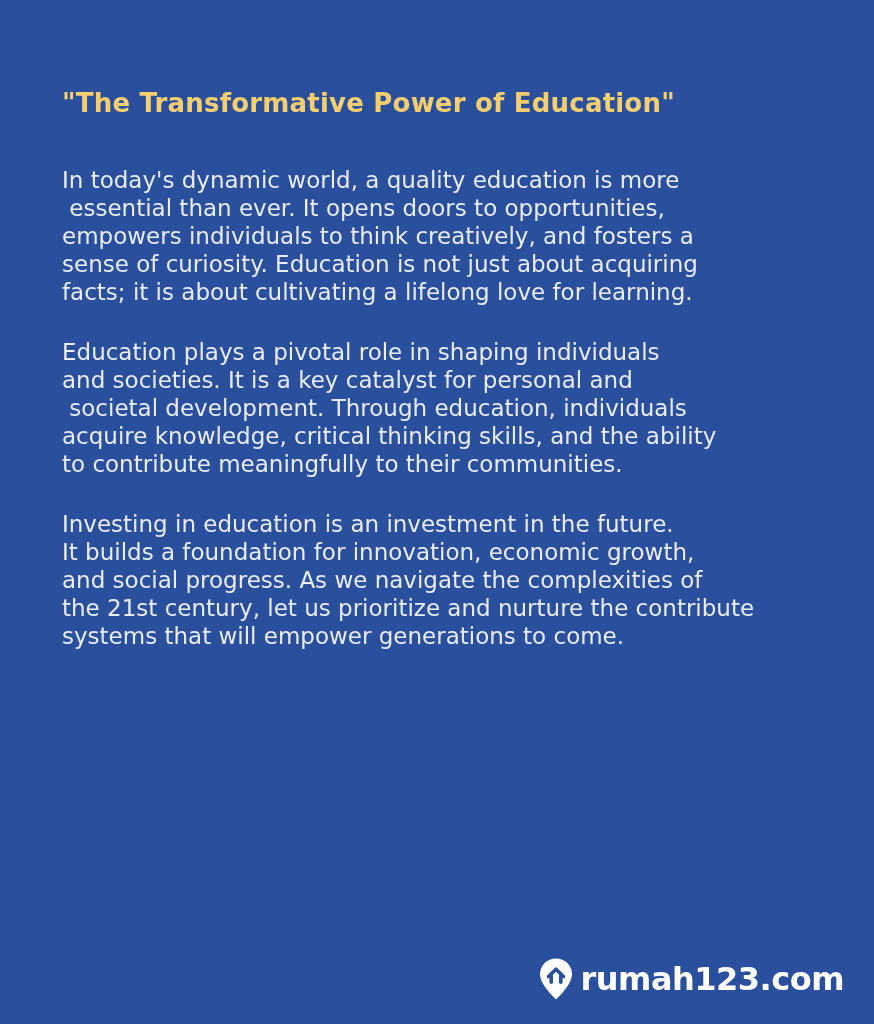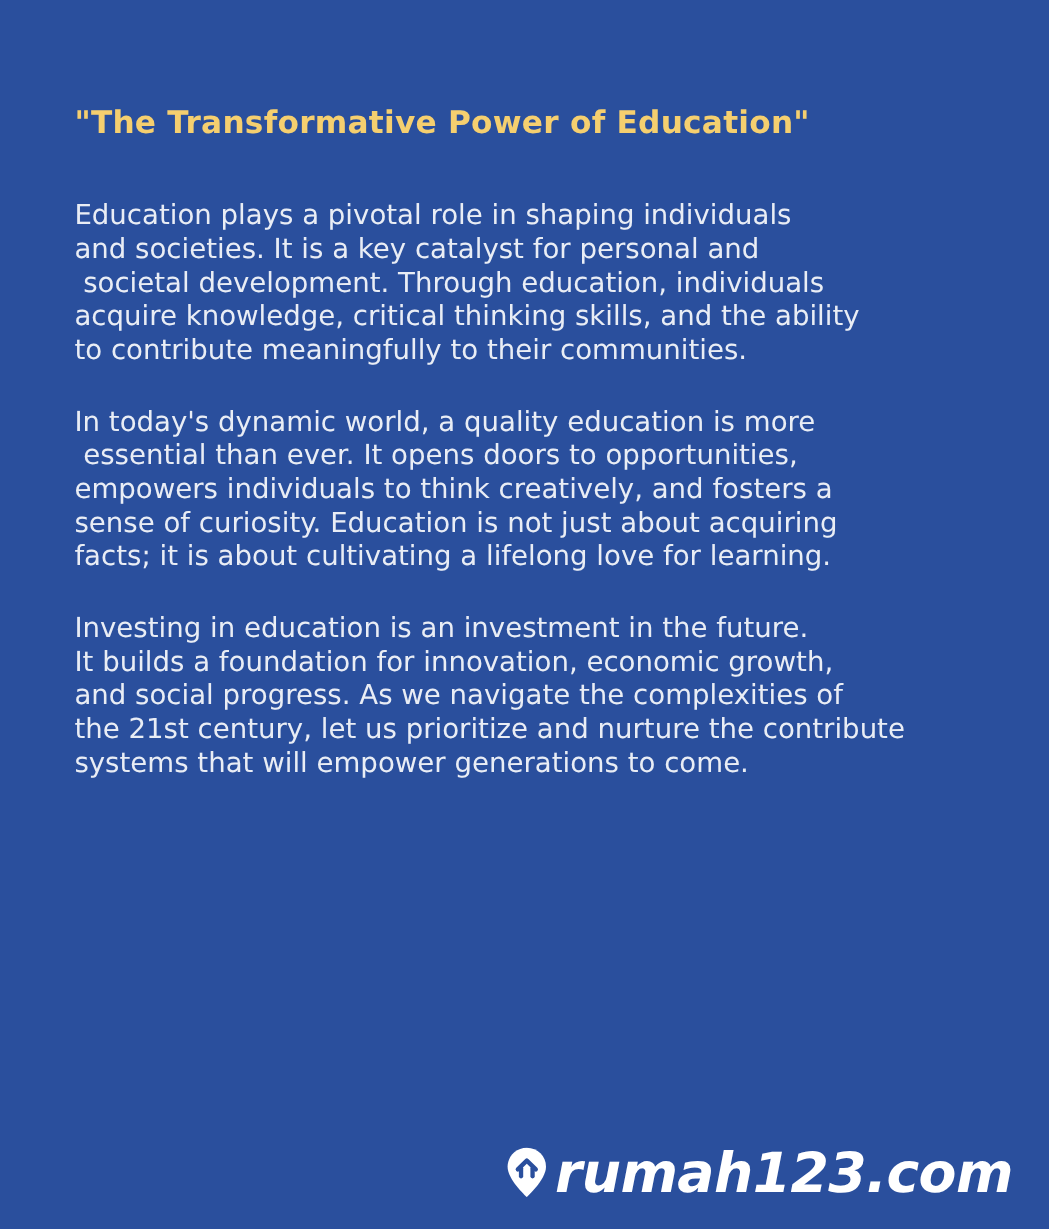--- a/index.html
+++ b/index.html
@@ -52,45 +52,44 @@
     gap: 7px;
   }
   .brand .pin-icon {
     width: 34px;
     height: 42px;
     display: block;
     flex: 0 0 auto;
   }
   .brand .brand-name {
     color: var(--brand-color);
-    font-size: 46px;
+    font-size: 32px;
     font-weight: bold;
     letter-spacing: -0.5px;
     line-height: 1;
-    font-style: italic;
   }
 </style>
 </head>
 <body>
 
 <div class="page">
 
   <h1 class="title">"The Transformative Power of Education"</h1>
 
   <div class="content">
+    <p>In today's dynamic world, a quality education is more
+ essential than ever. It opens doors to opportunities,
+empowers individuals to think creatively, and fosters a
+sense of curiosity. Education is not just about acquiring
+facts; it is about cultivating a lifelong love for learning.</p>
     <p>Education plays a pivotal role in shaping individuals
 and societies. It is a key catalyst for personal and
  societal development. Through education, individuals
 acquire knowledge, critical thinking skills, and the ability
 to contribute meaningfully to their communities.</p>
-    <p>In today's dynamic world, a quality education is more
- essential than ever. It opens doors to opportunities,
-empowers individuals to think creatively, and fosters a
-sense of curiosity. Education is not just about acquiring
-facts; it is about cultivating a lifelong love for learning.</p>
     <p>Investing in education is an investment in the future.
 It builds a foundation for innovation, economic growth,
 and social progress. As we navigate the complexities of
 the 21st century, let us prioritize and nurture the contribute
 systems that will empower generations to come.</p>
   </div>
 
   <div class="brand">
     <svg class="pin-icon" viewBox="0 0 34 42" aria-hidden="true">
       <path d="M17 0.5 C8 0.5 1 7.5 1 16.3 C1 27 17 41.5 17 41.5 C17 41.5 33 27 33 16.3 C33 7.5 26 0.5 17 0.5 Z" fill="#FFFFFF"></path>

